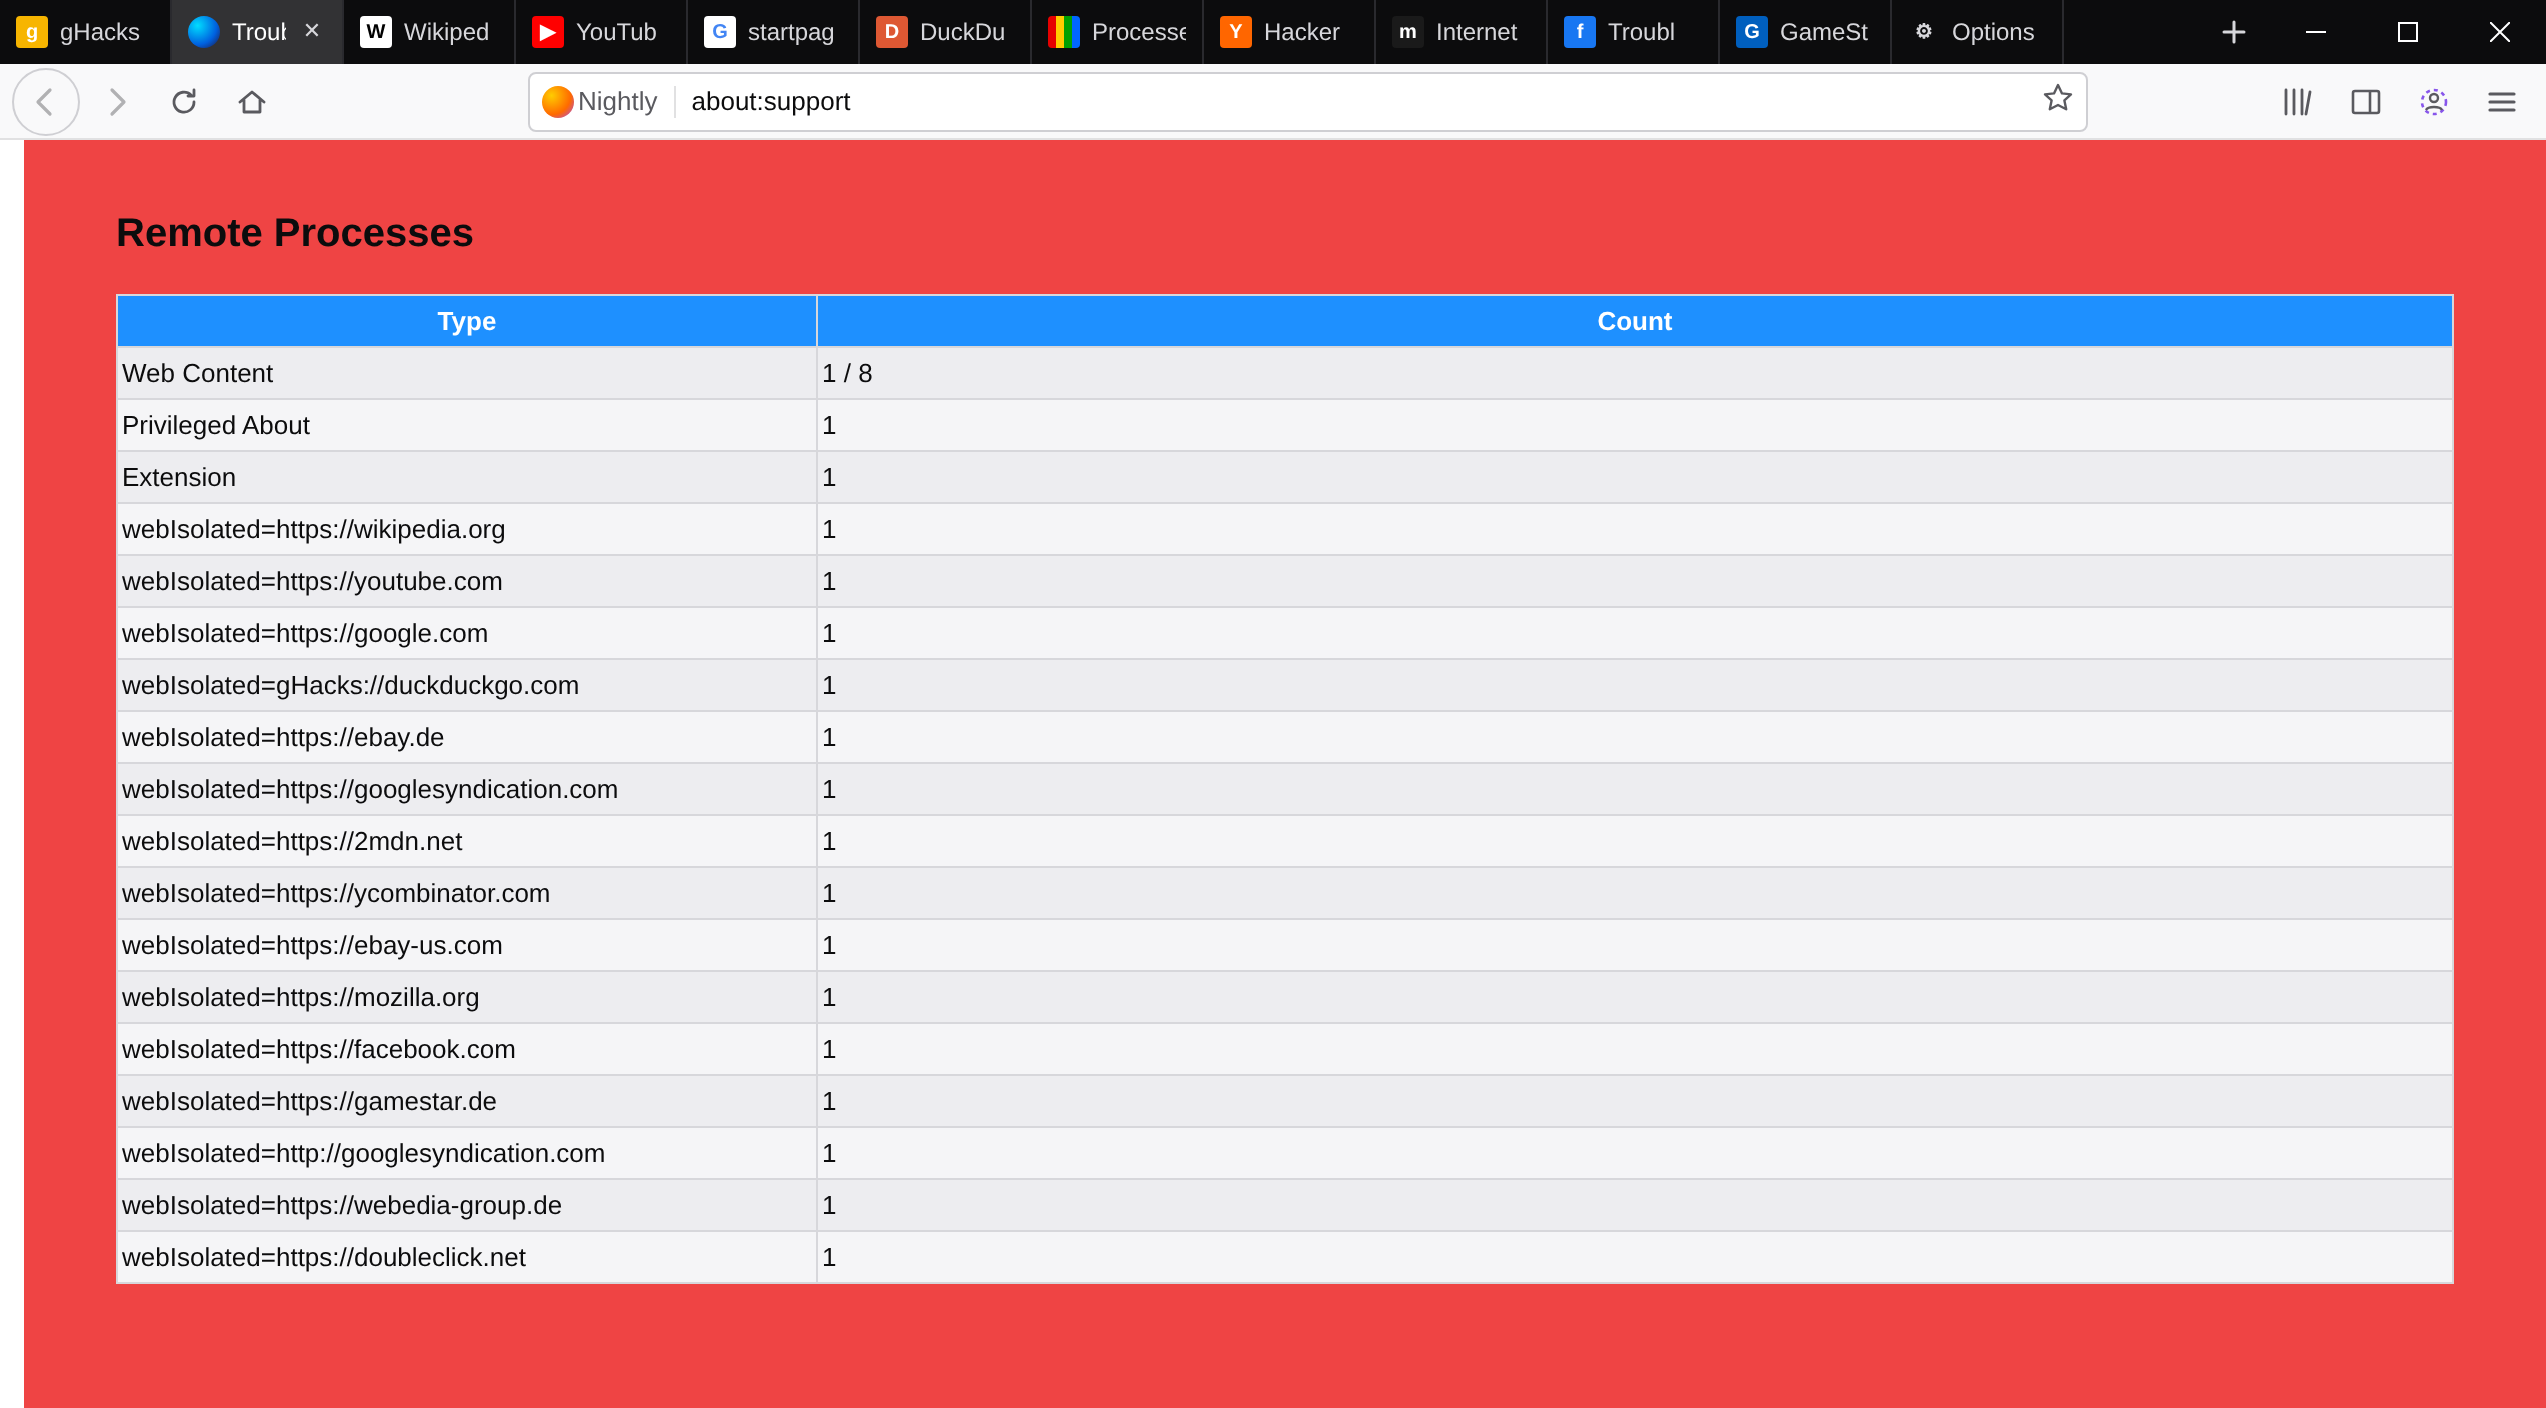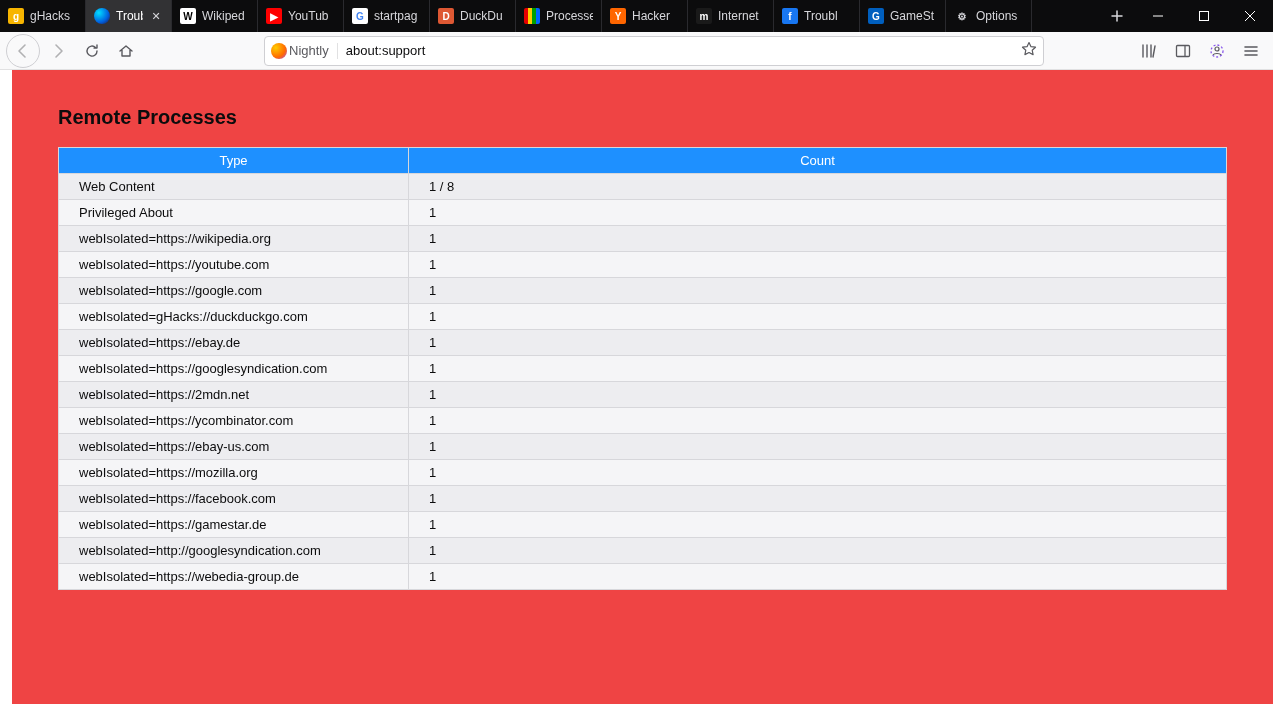--- a/index.html
+++ b/index.html
@@ -149,30 +149,30 @@
   }
   table.data {
     width: 100%;
     border-collapse: collapse;
     font-size: 13px;
     color: #0c0c0d;
   }
   table.data th {
     background: #1e90ff;
     color: #fff;
-    font-weight: 400;
+    font-weight: 700;
     text-align: center;
     padding: 5px 8px;
     border: 1px solid #d7d7db;
     font-size: 13px;
   }
   table.data th.col-type { width: 350px; }
   table.data td {
     border: 1px solid #d7d7db;
-    padding: 4px 20px;
+    padding: 4px 2px;
     background: #ededf0;
     vertical-align: middle;
     height: 26px;
   }
   table.data tr:nth-child(even) td { background: #f5f5f7; }
 
   
   .content-wrapper::-webkit-scrollbar { width: 16px; }
   .content-wrapper::-webkit-scrollbar-track { background: #f0f0f0; }
   .content-wrapper::-webkit-scrollbar-thumb { background: #c1c1c1; border: 3px solid #f0f0f0; border-radius: 8px; }
@@ -331,20 +331,24 @@
       <tbody id="rows-body">
           <tr>
             <td>Web Content</td>
             <td>1 / 8</td>
           </tr>
           <tr>
             <td>Privileged About</td>
             <td>1</td>
           </tr>
           <tr>
+            <td>Extension</td>
+            <td>1</td>
+          </tr>
+          <tr>
             <td>webIsolated=https://wikipedia.org</td>
             <td>1</td>
           </tr>
           <tr>
             <td>webIsolated=https://youtube.com</td>
             <td>1</td>
           </tr>
           <tr>
             <td>webIsolated=https://google.com</td>
             <td>1</td>
@@ -384,18 +388,22 @@
           <tr>
             <td>webIsolated=https://gamestar.de</td>
             <td>1</td>
           </tr>
           <tr>
             <td>webIsolated=http://googlesyndication.com</td>
             <td>1</td>
           </tr>
           <tr>
             <td>webIsolated=https://webedia-group.de</td>
+            <td>1</td>
+          </tr>
+          <tr>
+            <td>webIsolated=https://doubleclick.net</td>
             <td>1</td>
           </tr>
         </tbody>
     </table>
   </div>
 </div>
 
 </body></html>

